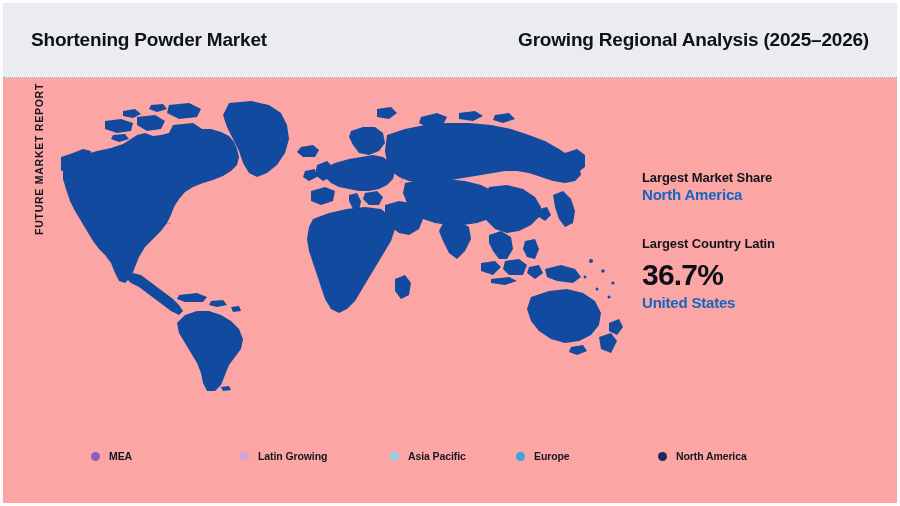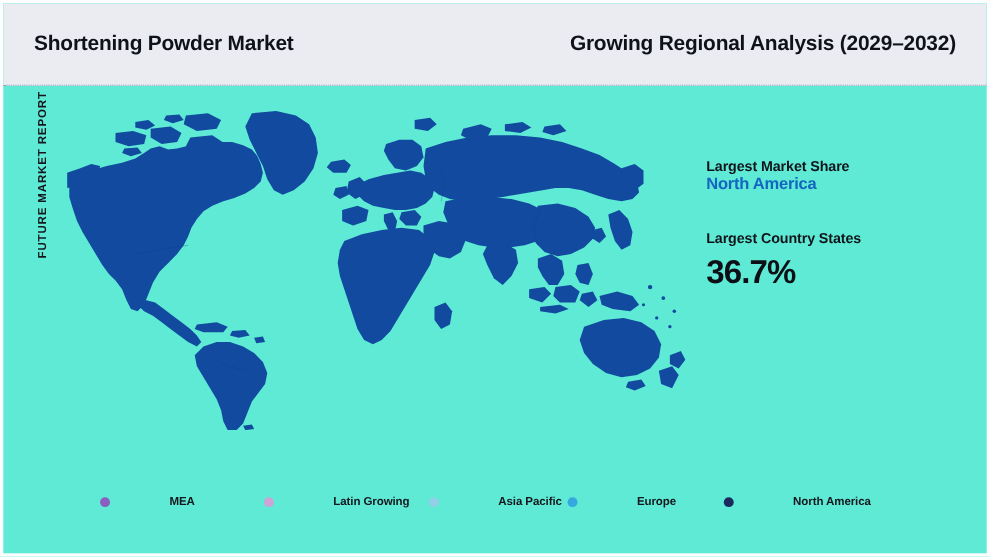--- a/index.html
+++ b/index.html
@@ -5,21 +5,21 @@
   * { margin:0; padding:0; box-sizing:border-box; }
   html,body { width:900px; height:506px; }
   body {
     font-family:"Liberation Sans", sans-serif;
     background:#ffffff;
     overflow:hidden;
   }
   .canvas {
     position:relative;
     width:900px; height:506px;
-    background:#5eead4;
+    background:#fca5a5;
     border:3px solid #fdfdfe;
     overflow:hidden;
   }
   
   .header {
     position:absolute; left:0; top:0;
     width:100%; height:75px;
     background:#eaecf2;
     border-bottom:1px dotted #9aa0b0;
   }
@@ -61,20 +61,21 @@
   .stats {
     position:absolute;
     left:639px; top:140px;
     width:240px;
   }
   .stat-label {
     font-size:13px;
     font-weight:bold;
     color:#11131b;
     letter-spacing:-0.1px;
+    margin-top:27px;
   }
   .stat-value {
     font-size:30px;
     font-weight:bold;
     color:#0d0f16;
     letter-spacing:-0.8px;
     line-height:1.15;
     margin-top:7px;
   }
   .stat-region {
@@ -88,21 +89,20 @@
   
   .legend {
     position:absolute;
     left:88px; top:447px;
     width:730px; height:20px;
   }
   .legend-item {
     position:absolute;
     display:flex; align-items:center;
     white-space:nowrap;
-    gap:45px;
   }
   .legend-dot {
     width:9px; height:9px;
     border-radius:50%;
     margin-right:9px;
     flex:0 0 auto;
   }
   .legend-text {
     font-size:10.5px;
     font-weight:bold;
@@ -111,21 +111,21 @@
   }
 </style>
 </head>
 <body>
 
 <div class="canvas">
 
   <div class="header">
     <div class="header-inner">
       <div class="title-left">Shortening Powder Market</div>
-      <div class="title-right">Growing Regional Analysis (2029–2032)</div>
+      <div class="title-right">Growing Regional Analysis (2025–2026)</div>
     </div>
   </div>
 
   <div class="brand">FUTURE MARKET REPORT</div>
 
   <div class="map-wrap">
     <svg viewBox="0 0 570 300" xmlns="http://www.w3.org/2000/svg">
       <g fill="#114a9e" stroke="none">
 
         <path d="M2,78 L10,70 L22,64 L36,60 L50,57 L62,53 L70,48 L76,44 L84,42
@@ -244,22 +244,23 @@
   </div>
 
   <div class="stats">
 
     <div class="stat-block">
       <div class="stat-label">Largest Market Share</div>
       <div class="stat-region">North America</div>
     </div>
 
     <div class="stat-block">
-      <div class="stat-label">Largest Country States</div>
+      <div class="stat-label">Largest Country Latin</div>
       <div class="stat-value">36.7%</div>
+      <div class="stat-region">United States</div>
     </div>
 
   </div>
 
   <div class="legend">
 
     <div class="legend-item" style="left:0px;">
       <span class="legend-dot" style="background:#8b5fbf;"></span>
       <span class="legend-text">MEA</span>
     </div>

